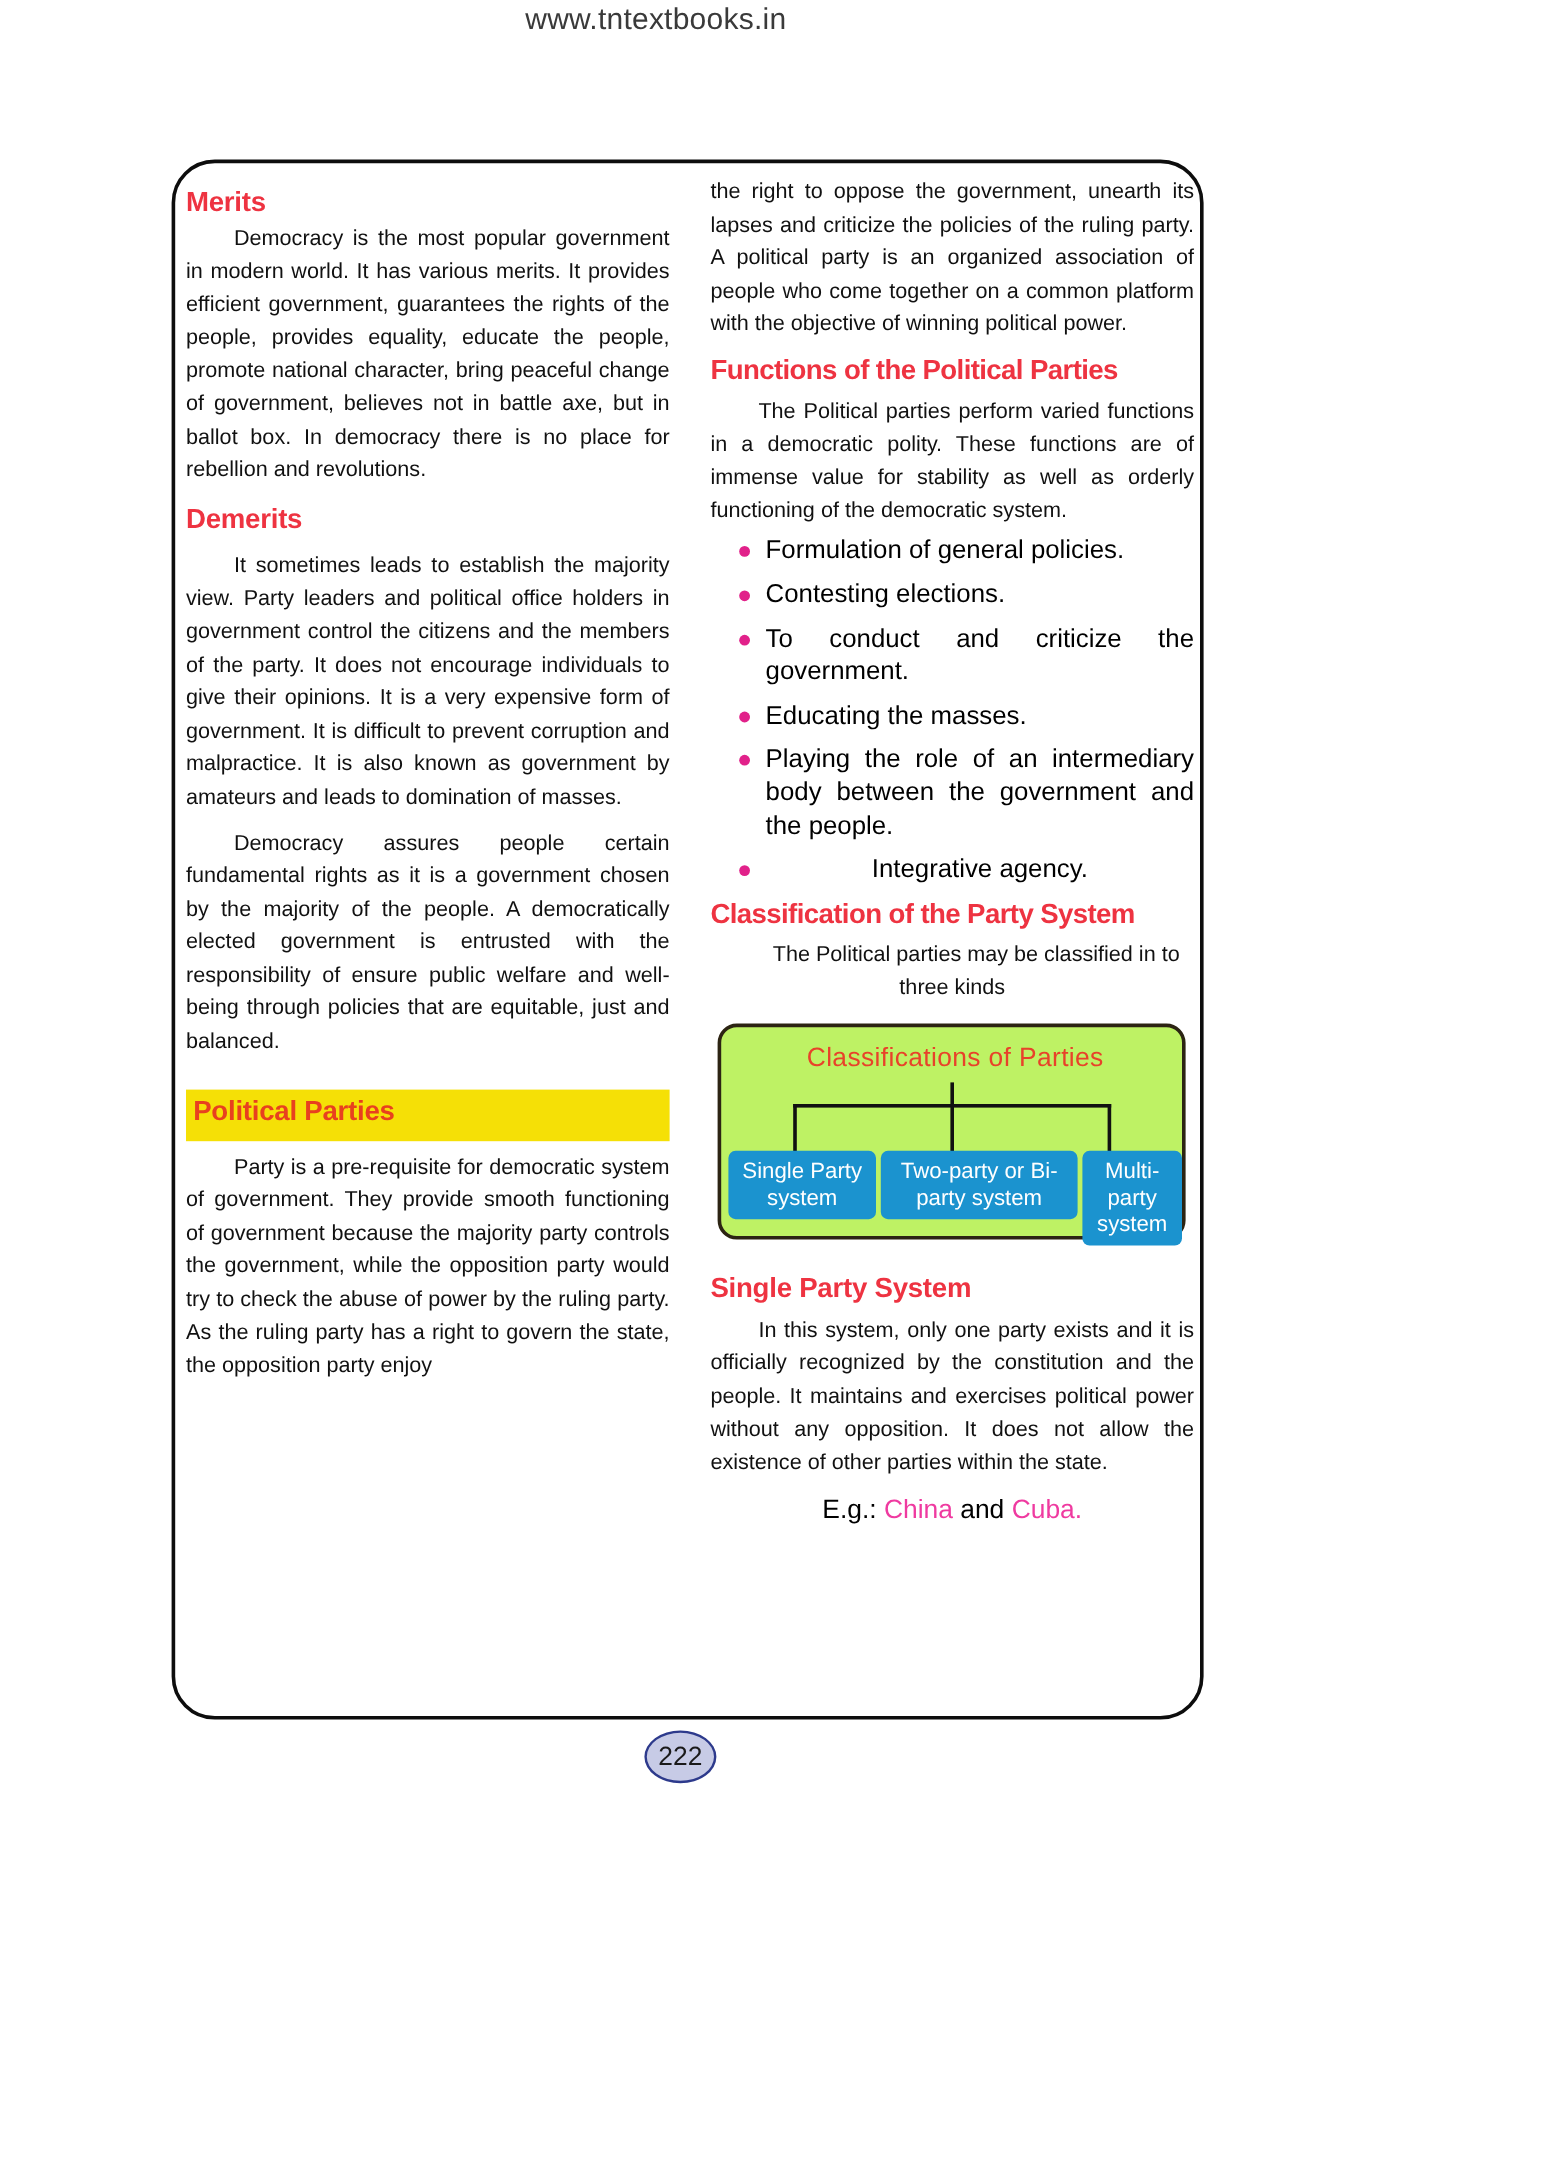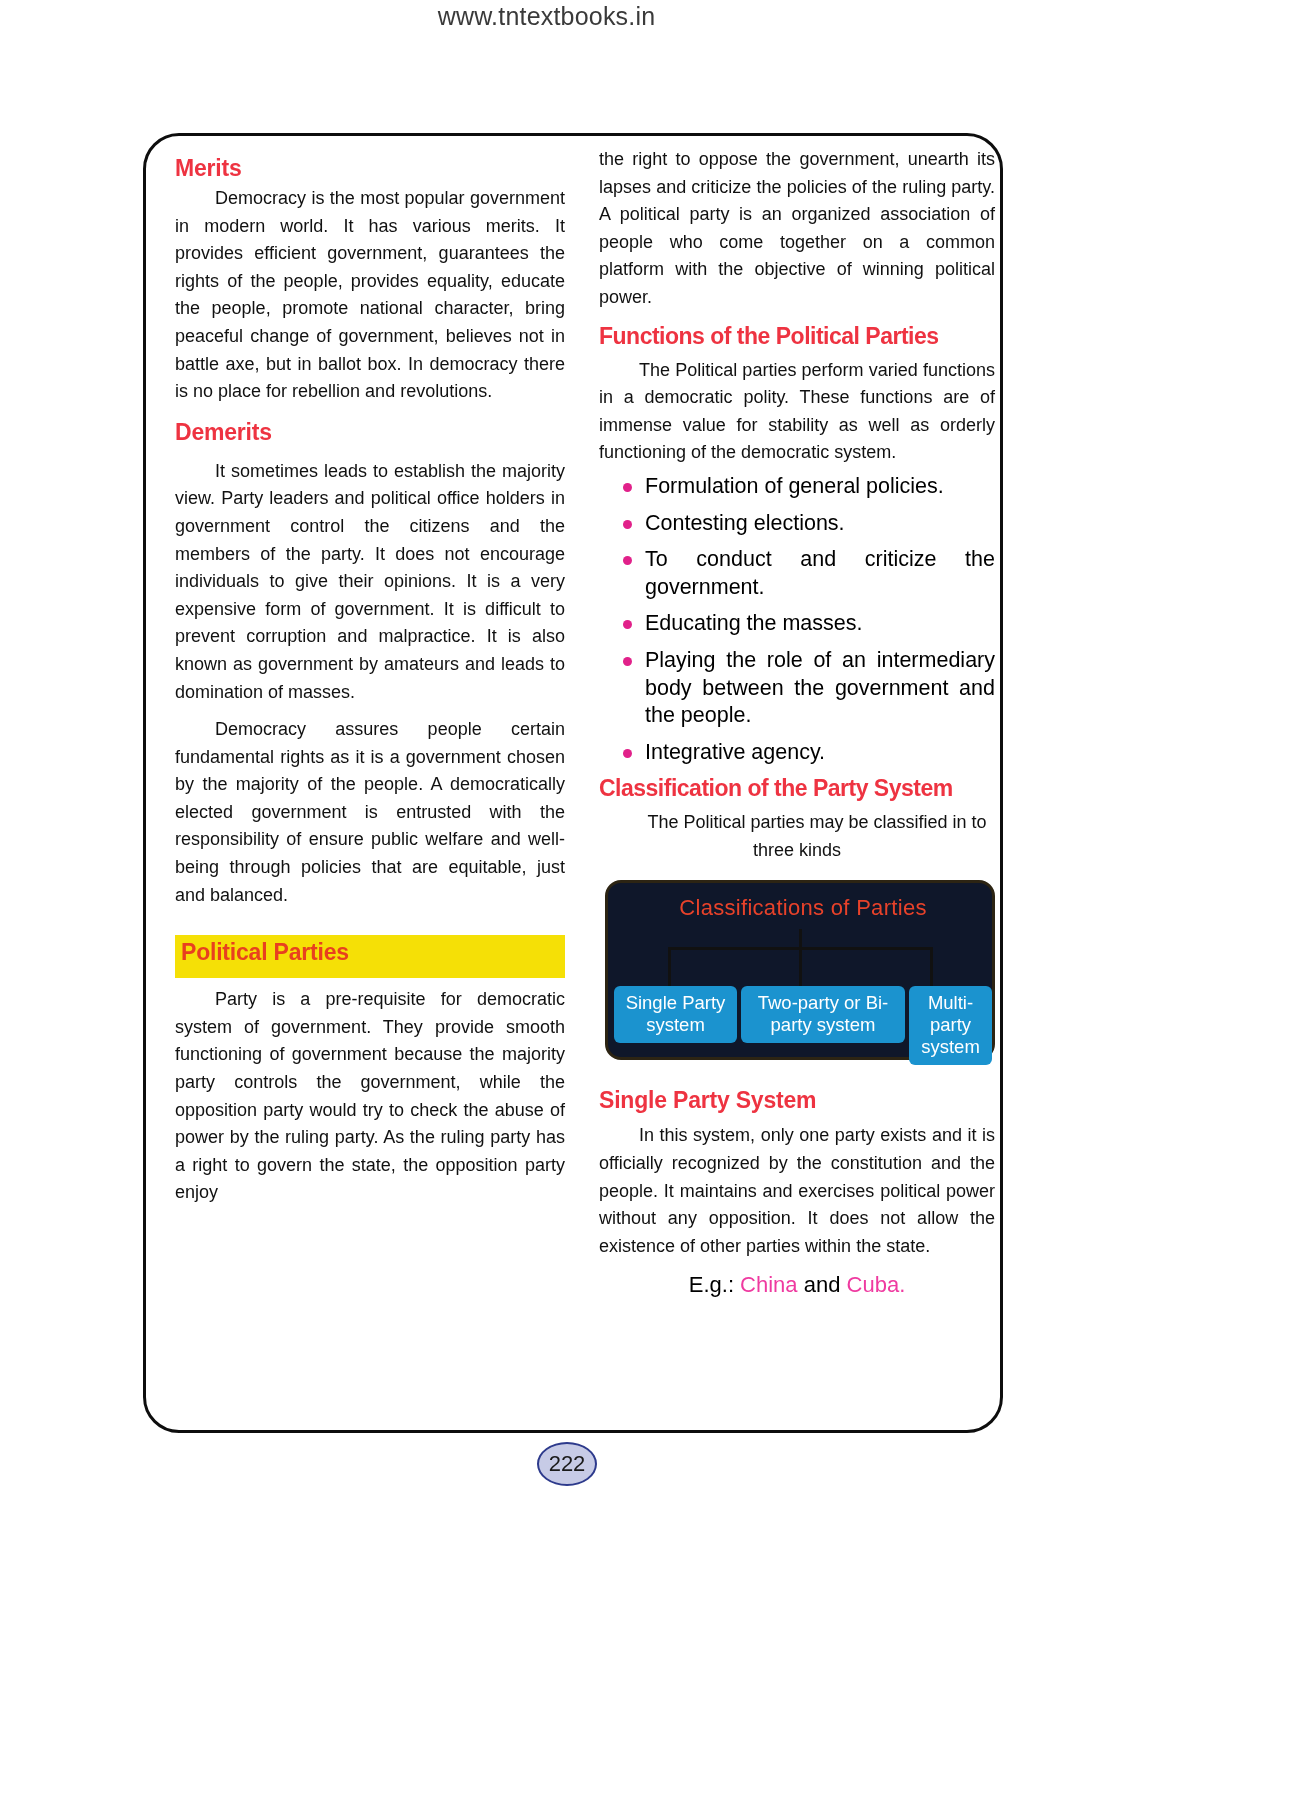--- a/index.html
+++ b/index.html
@@ -28,21 +28,21 @@
     background:#fff;
     box-sizing:border-box;
   }
   .cols{
     position:absolute;
     left:155px;top:146px;
     width:840px;height:1275px;
     display:flex;
     gap:34px;
   }
-  .col{width:403px;position:relative;margin-left:20px;}
+  .col{width:403px;position:relative;}
   .col-right{width:403px;position:relative;}
 
   p.body{
     margin:0 0 0 0;
     font-size:18px;
     line-height:27.6px;
     text-align:justify;
     text-justify:inter-word;
     color:#111;
   }
@@ -75,35 +75,35 @@
     padding:0 0 0 24px;
   }
   ul.fn li{
     position:relative;
     font-size:21.5px;
     line-height:27.6px;
     padding-left:22px;
     margin-bottom:9px;
     text-align:justify;
   }
-  ul.fn li.lastli{text-align:left;}
+  ul.fn li.lastli{text-align:center;}
   ul.fn li:before{
     content:"";
     position:absolute;
     left:0;top:10px;
     width:9px;height:9px;
     border-radius:50%;
     background:#e1218a;
   }
 
   .diagram{
     margin:16px 0 0 6px;
     width:390px;
     height:180px;
-    background:#0f172a;
+    background:#bef264;
     border:3px solid #2c2413;
     border-radius:16px;
     box-sizing:border-box;
     position:relative;
   }
   .diagram .dtitle{
     position:absolute;
     top:12px;left:0;width:390px;
     text-align:center;
     font-size:22px;

